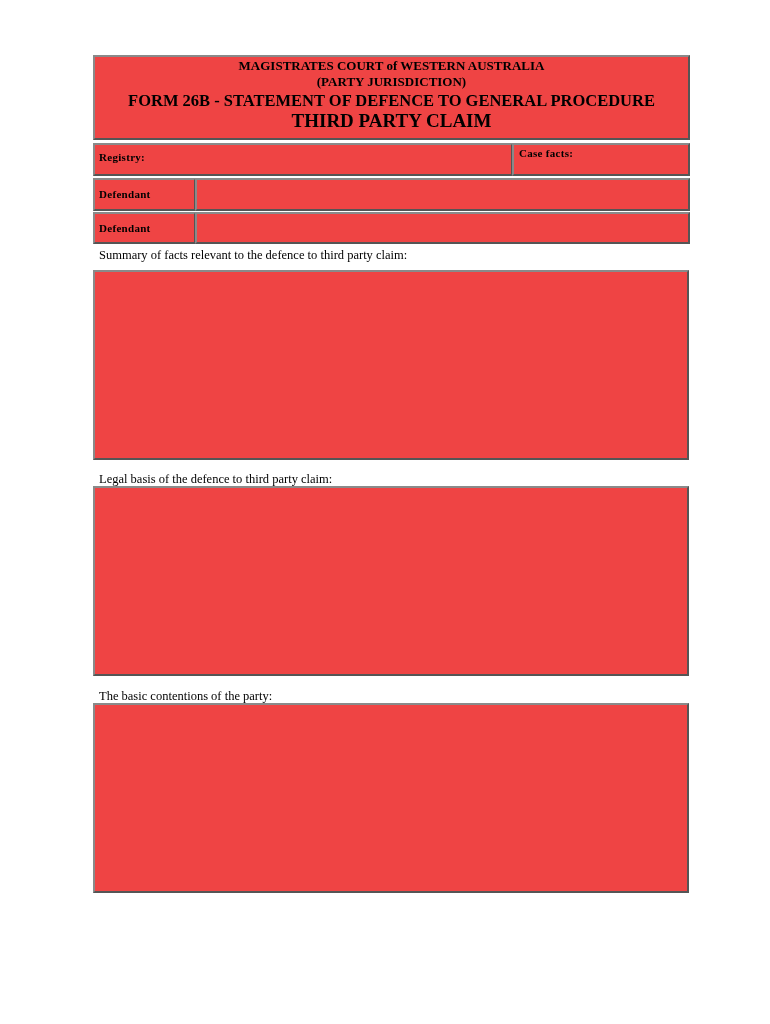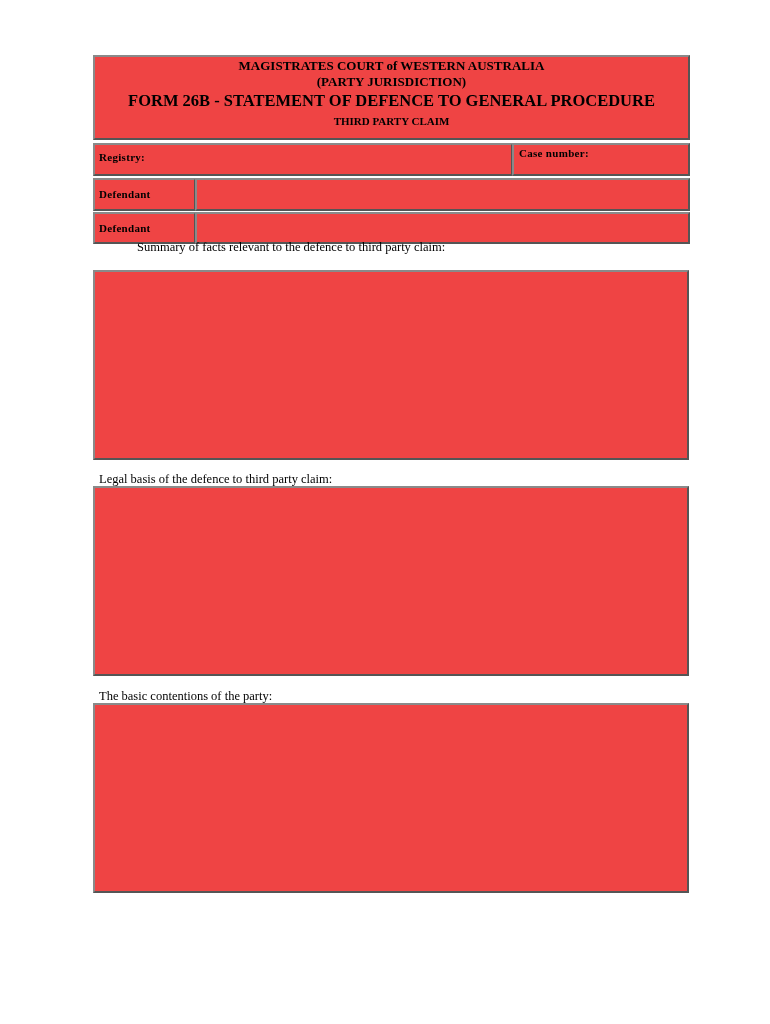--- a/index.html
+++ b/index.html
@@ -35,21 +35,21 @@
     .h-line2 {
       position: absolute; left: 0; right: 0; top: 17px;
       font-size: 13px; font-weight: bold; line-height: 16px;
     }
     .h-line3 {
       position: absolute; left: 0; right: 0; top: 34px;
       font-size: 16.5px; font-weight: bold; line-height: 20px;
     }
     .h-line4 {
       position: absolute; left: 0; right: 0; top: 54px;
-      font-size: 11px; font-weight: bold; line-height: 20px;
+      font-size: 19px; font-weight: bold; line-height: 20px;
     }
 
     .registry-box { left: 93px; top: 143px; width: 420px; height: 33px; }
     .case-box     { left: 512px; top: 143px; width: 178px; height: 33px; }
     .claimant-label-box  { left: 93px; top: 178px; width: 103px; height: 33px; }
     .claimant-value-box  { left: 195px; top: 178px; width: 495px; height: 33px; }
     .defendant-label-box { left: 93px; top: 212px; width: 103px; height: 32px; }
     .defendant-value-box { left: 195px; top: 212px; width: 495px; height: 32px; }
 
     .field-label {
@@ -61,21 +61,21 @@
     .case-box .field-label { left: 5px; top: 2px; }
     .claimant-label-box .field-label { left: 4px; top: 8px; }
     .defendant-label-box .field-label { left: 4px; top: 8px; }
 
     .section-label {
       position: absolute;
       left: 99px;
       font-size: 12.5px;
       line-height: 14px;
     }
-    .lbl-summary { top: 240px; margin-left: 38px; }
+    .lbl-summary { top: 248px; }
     .lbl-legal { top: 472px; }
     .lbl-contentions { top: 689px; }
 
     .big-box { left: 93px; width: 596px; }
     .box-summary { top: 270px; height: 190px; }
     .box-legal { top: 486px; height: 190px; }
     .box-contentions { top: 703px; height: 190px; }
 
     .input-area {
       width: 100%; height: 100%;
@@ -106,21 +106,21 @@
   <div class="h-line3">FORM 26B - STATEMENT OF DEFENCE TO GENERAL PROCEDURE</div>
   <div class="h-line4">THIRD PARTY CLAIM</div>
 </div>
 
 <div class="box registry-box">
   <span class="field-label">Registry:</span>
   <input class="inline-input" type="text" value="" style="">
 </div>
 
 <div class="box case-box">
-  <span class="field-label">Case number:</span>
+  <span class="field-label">Case facts:</span>
   <input class="inline-input" type="text" value="" style="">
 </div>
 
 <div class="box claimant-label-box">
   <span class="field-label">Defendant</span>
 </div>
 <div class="box claimant-value-box">
   <input class="inline-input" type="text" value="" style="">
 </div>
 

